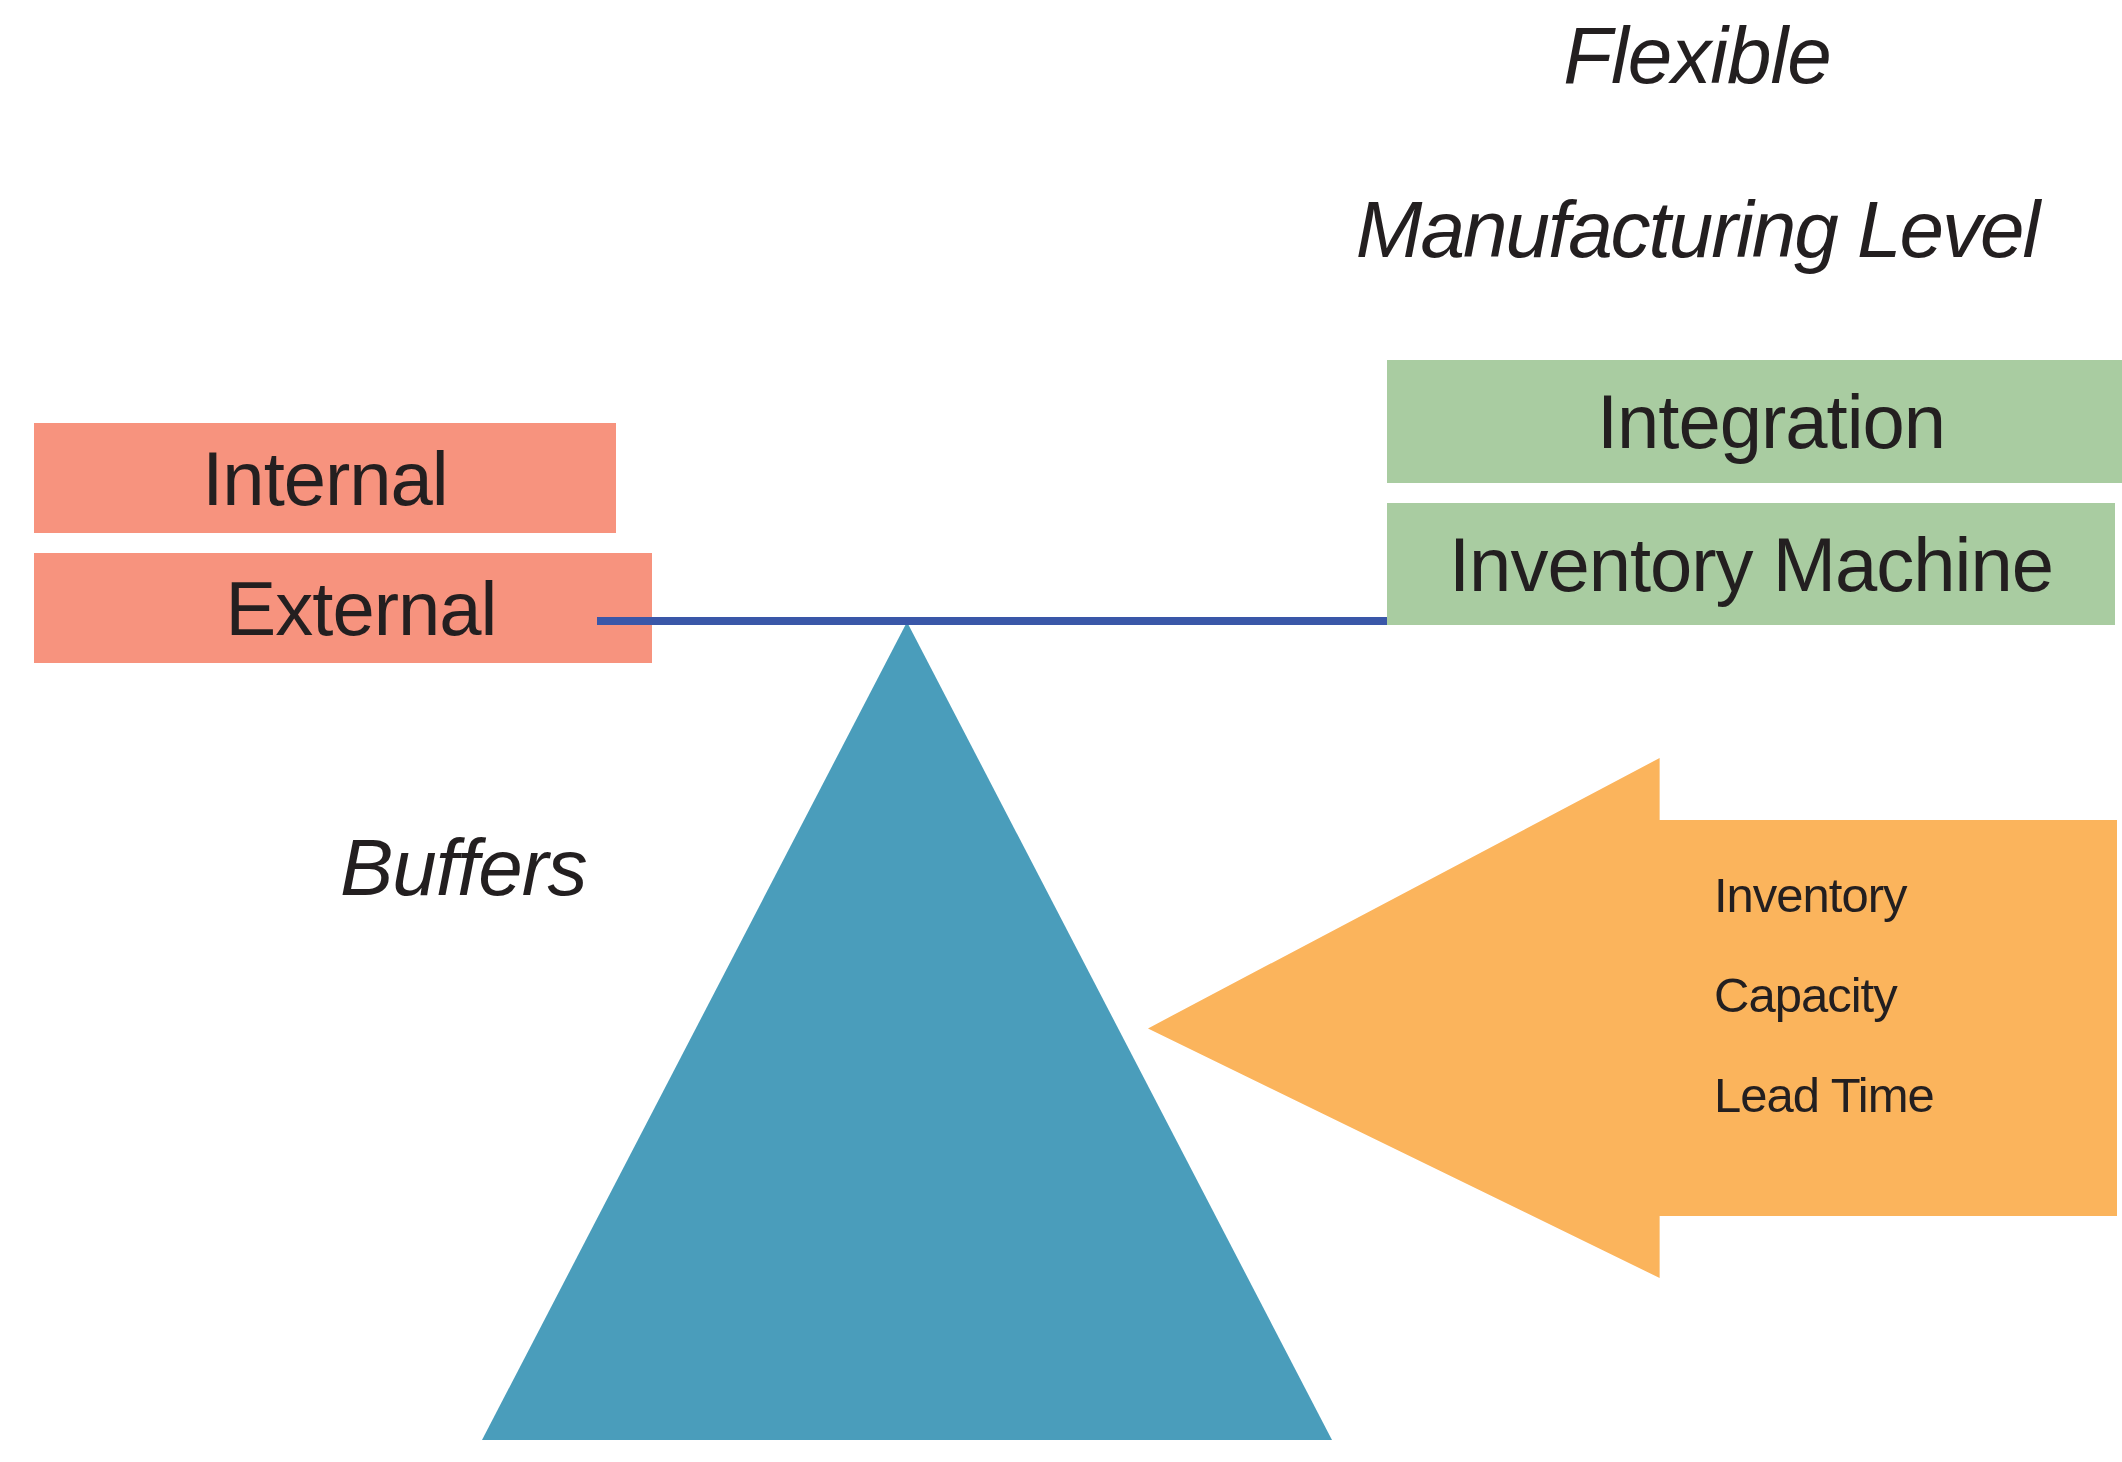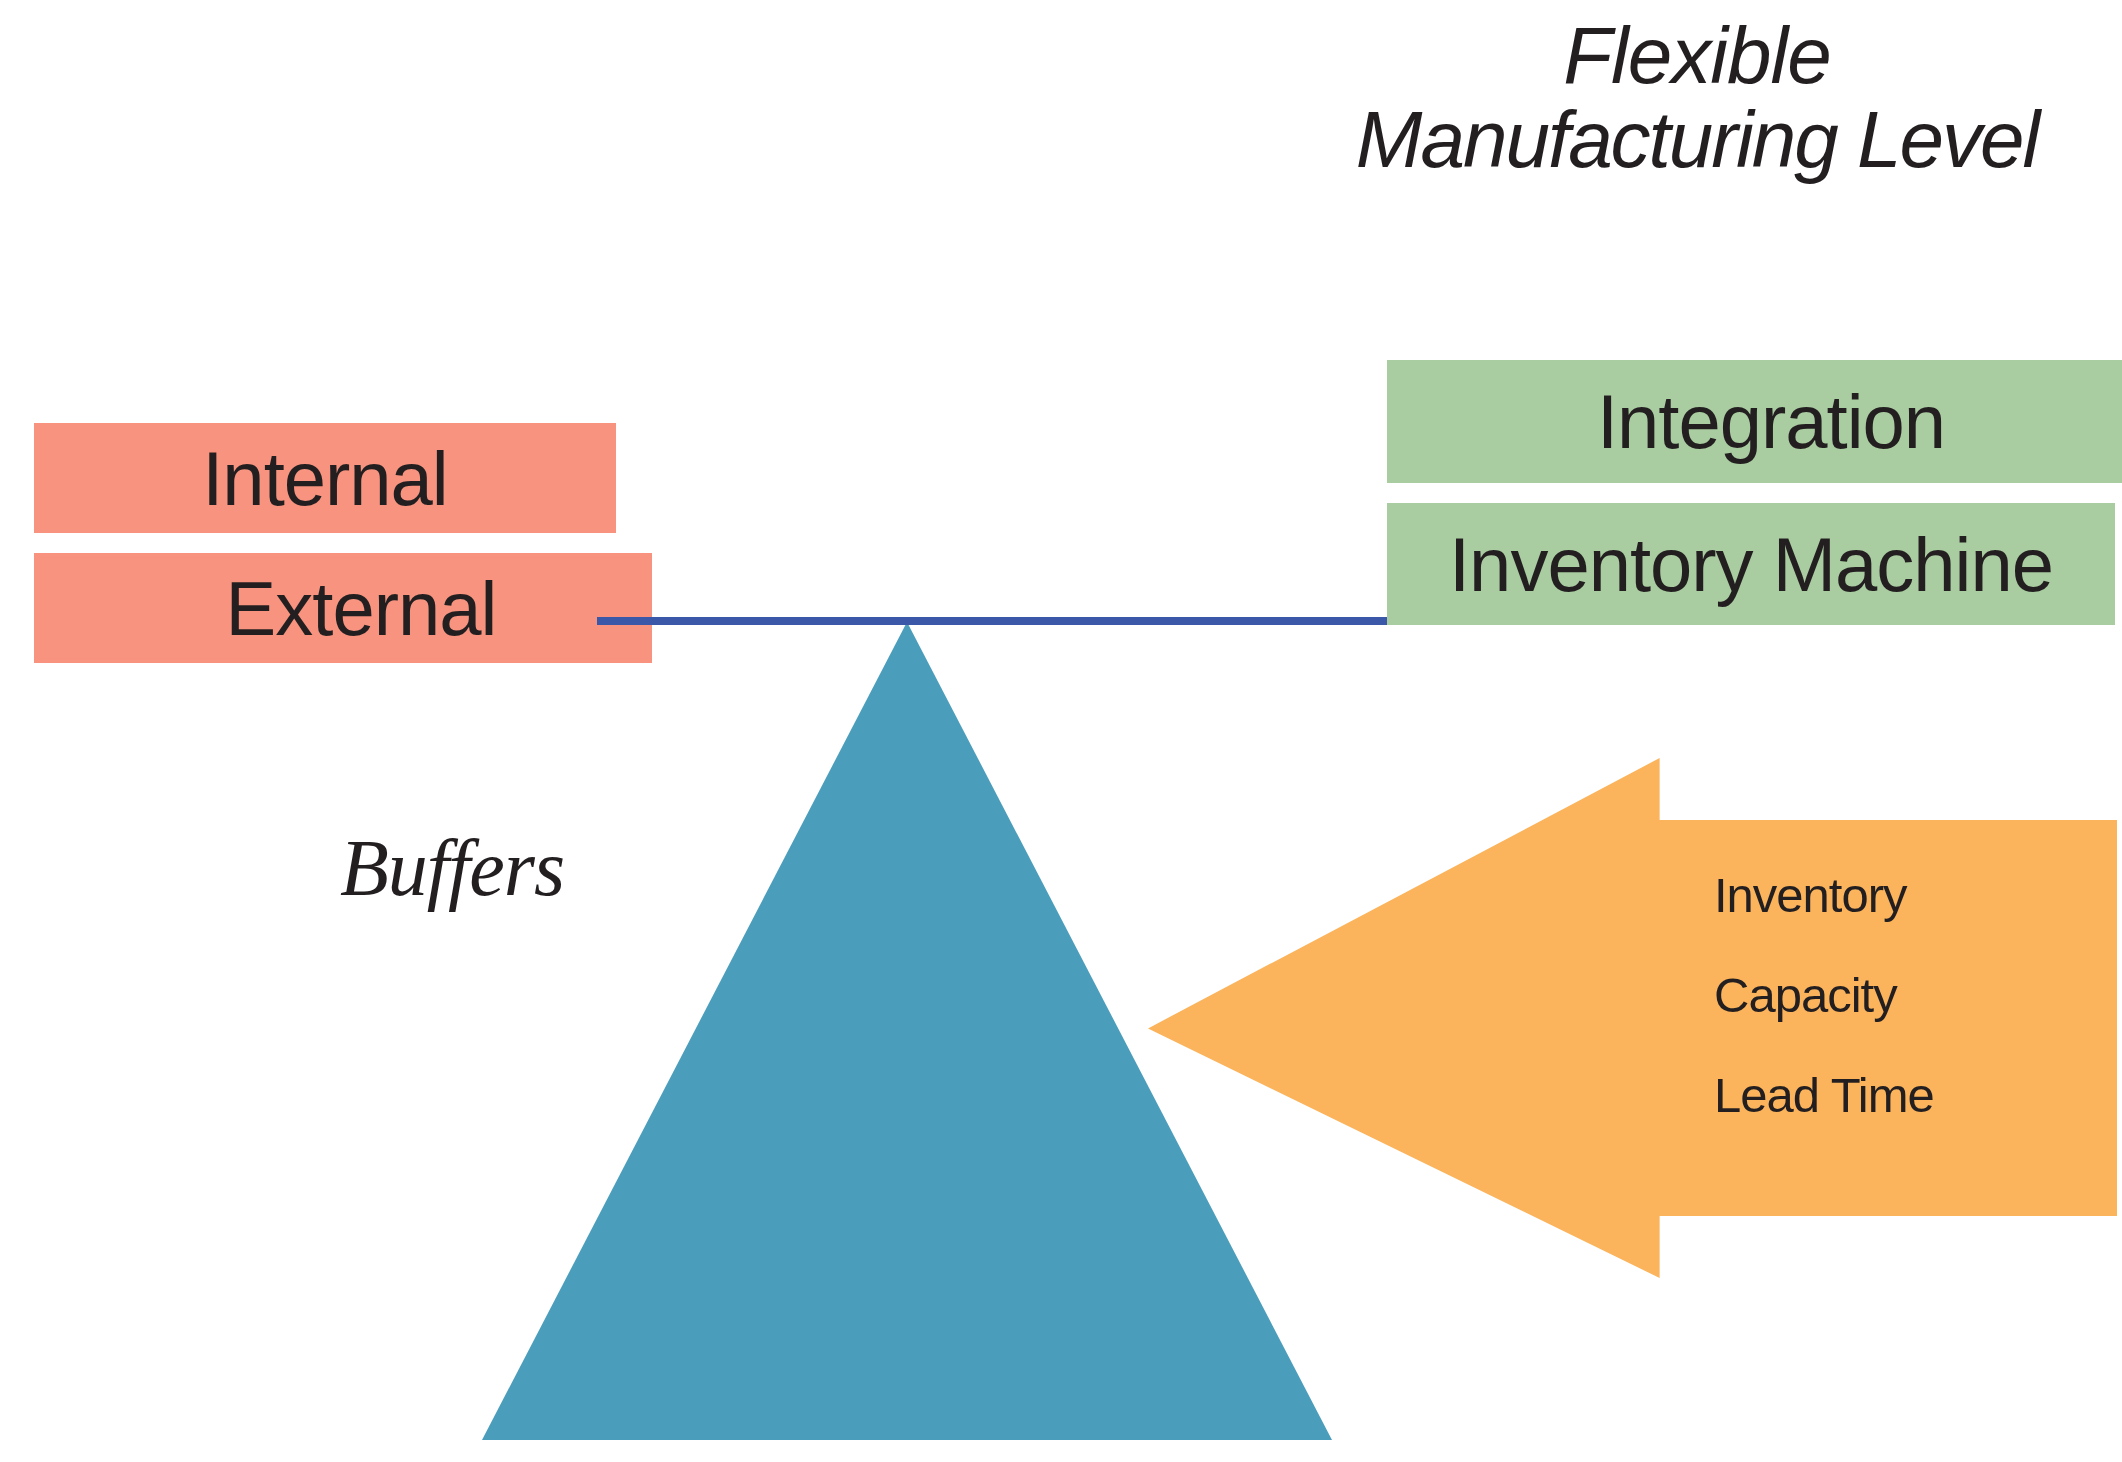--- a/index.html
+++ b/index.html
@@ -17,21 +17,21 @@
   
   .diagram-title {
     font-style: italic;
     font-size: 80px;
     line-height: 84px;
     letter-spacing: -1px;
     white-space: nowrap;
     color: #231F20;
   }
   .right-title { text-align: center; width: 740px; left: 1327px; top: 14px; }
-  .right-title .line2 { letter-spacing: -2px; }
+  .right-title .line2 { margin-top: 90px; letter-spacing: -2px; }
 
   
   .label-box {
     display: flex;
     align-items: center;
     justify-content: center;
     font-size: 76px;
     letter-spacing: -1px;
     color: #231F20;
   }
@@ -69,21 +69,21 @@
   .arrow-text {
     left: 1714px; top: 845px;
     font-size: 49px;
     line-height: 100px;
     letter-spacing: -1px;
     white-space: nowrap;
     color: #231F20;
   }
 
   .title-uncertainty { left: 38px;  top: 263px; }
-  .title-buffers     { left: 340px; top: 826px; font-family: Liberation Serif, serif; }
+  .title-buffers     { left: 340px; top: 826px; }
 </style>
 </head>
 <body>
 
 <div class="canvas">
 
 
   <div class="abs diagram-title right-title">
     <div>Flexible</div>
     <div class="line2">Manufacturing Level</div>

